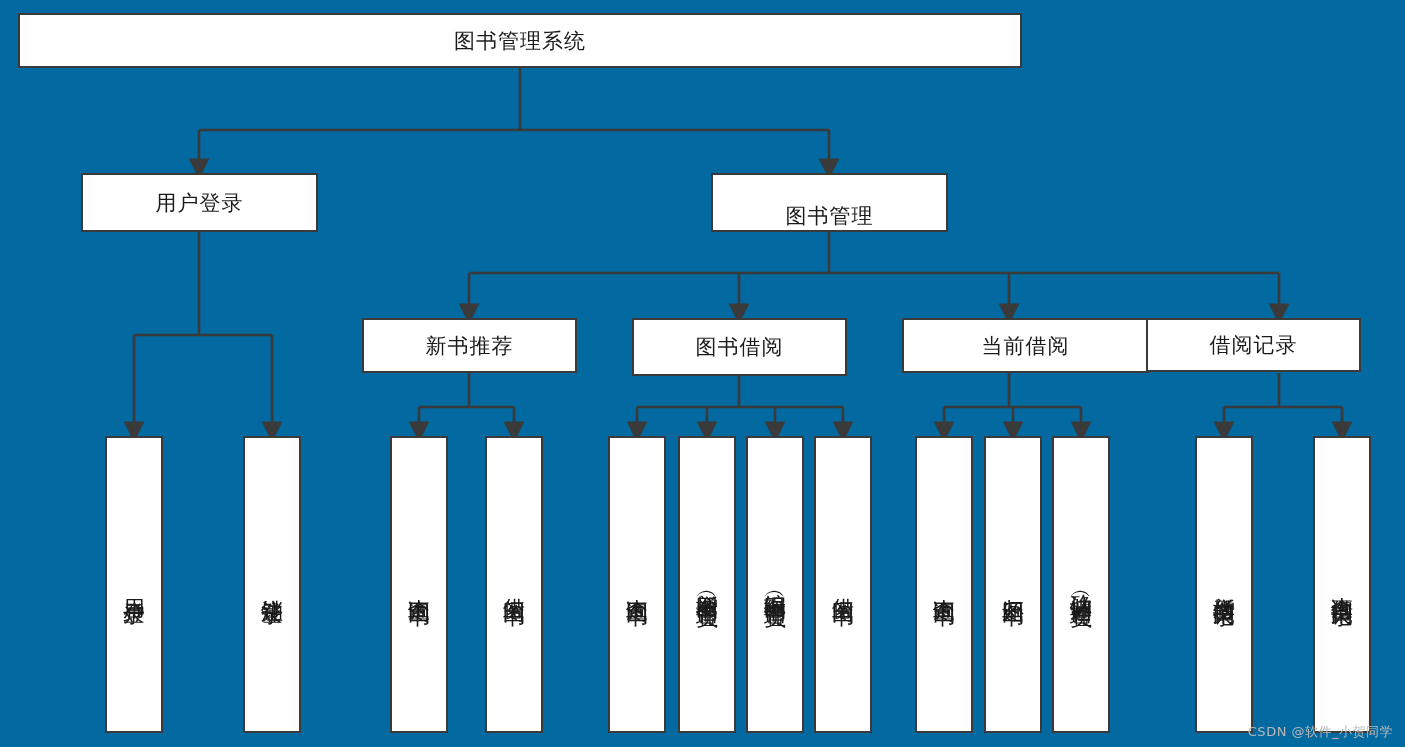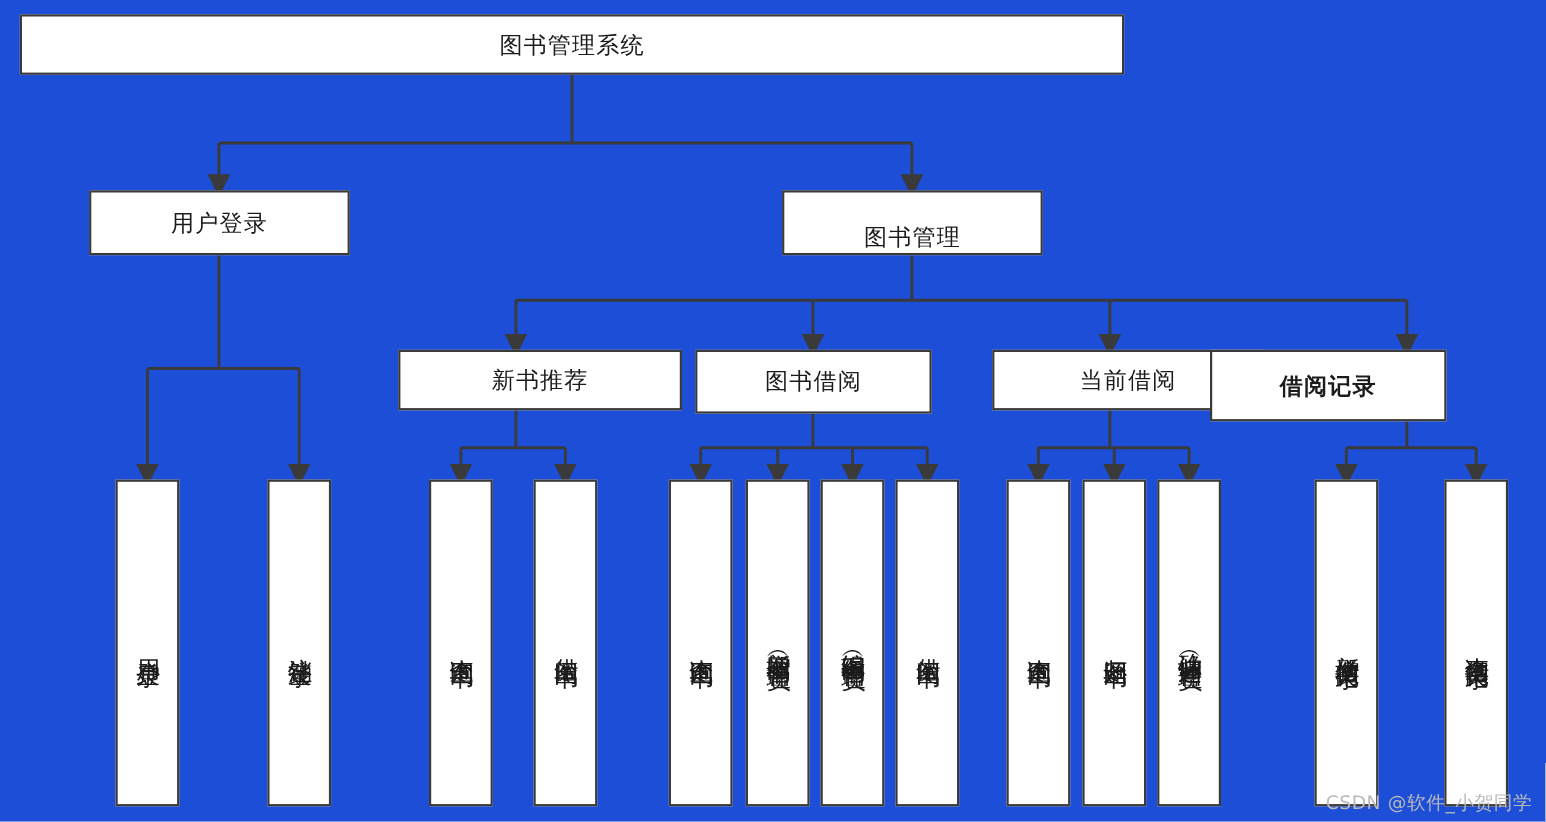--- a/index.html
+++ b/index.html
@@ -8,21 +8,21 @@
     padding: 0;
     background: #ffffff;
   }
   body {
     font-family: "DejaVu Sans", "Liberation Sans", sans-serif;
   }
   #canvas {
     position: relative;
     width: 1405px;
     height: 747px;
-    background: #1d4ed8;
+    background: #0369a1;
     overflow: hidden;
   }
   svg#edges {
     position: absolute;
     left: 0;
     top: 0;
     width: 1405px;
     height: 747px;
     pointer-events: none;
   }
@@ -57,21 +57,21 @@
     white-space: pre-line;
   }
   .node.v .label {
     writing-mode: vertical-rl;
     text-orientation: upright;
   }
   #watermark {
     position: absolute;
     right: 12px;
     bottom: 6px;
-    font-size: 17px;
+    font-size: 13px;
     color: #b9b9b9;
     letter-spacing: 0.5px;
     user-select: none;
     white-space: nowrap;
   }
 </style>
 </head>
 <body>
 
 <div id="canvas">
@@ -122,30 +122,30 @@
   <div id="nodes">
       <div class="node h" style="left: 18px; top: 13px; width: 1004px; height: 55px;">
         <span class="label">图书管理系统</span>
       </div>
       <div class="node h" style="left: 81px; top: 173px; width: 237px; height: 59px;">
         <span class="label">用户登录</span>
       </div>
       <div class="node h" style="left: 711px; top: 173px; width: 237px; height: 59px; align-items: flex-end;">
         <span class="label">图书管理</span>
       </div>
-      <div class="node h" style="left: 362px; top: 318px; width: 258px; height: 55px;">
+      <div class="node h" style="left: 362px; top: 318px; width: 215px; height: 55px;">
         <span class="label">新书推荐</span>
       </div>
       <div class="node h" style="left: 632px; top: 318px; width: 215px; height: 58px;">
         <span class="label">图书借阅</span>
       </div>
       <div class="node h" style="left: 902px; top: 318px; width: 247px; height: 55px;">
         <span class="label">当前借阅</span>
       </div>
-      <div class="node h" style="left: 1100px; top: 318px; width: 215px; height: 65px; font-weight: bold;">
+      <div class="node h" style="left: 1146px; top: 318px; width: 215px; height: 54px;">
         <span class="label">借阅记录</span>
       </div>
       <div class="node v" style="left: 105px; top: 436px; width: 58px; height: 297px;">
         <span class="label">用户登录</span>
       </div>
       <div class="node v" style="left: 243px; top: 436px; width: 58px; height: 297px;">
         <span class="label">注销登录</span>
       </div>
       <div class="node v" style="left: 390px; top: 436px; width: 58px; height: 297px;">
         <span class="label">查询图书</span>

